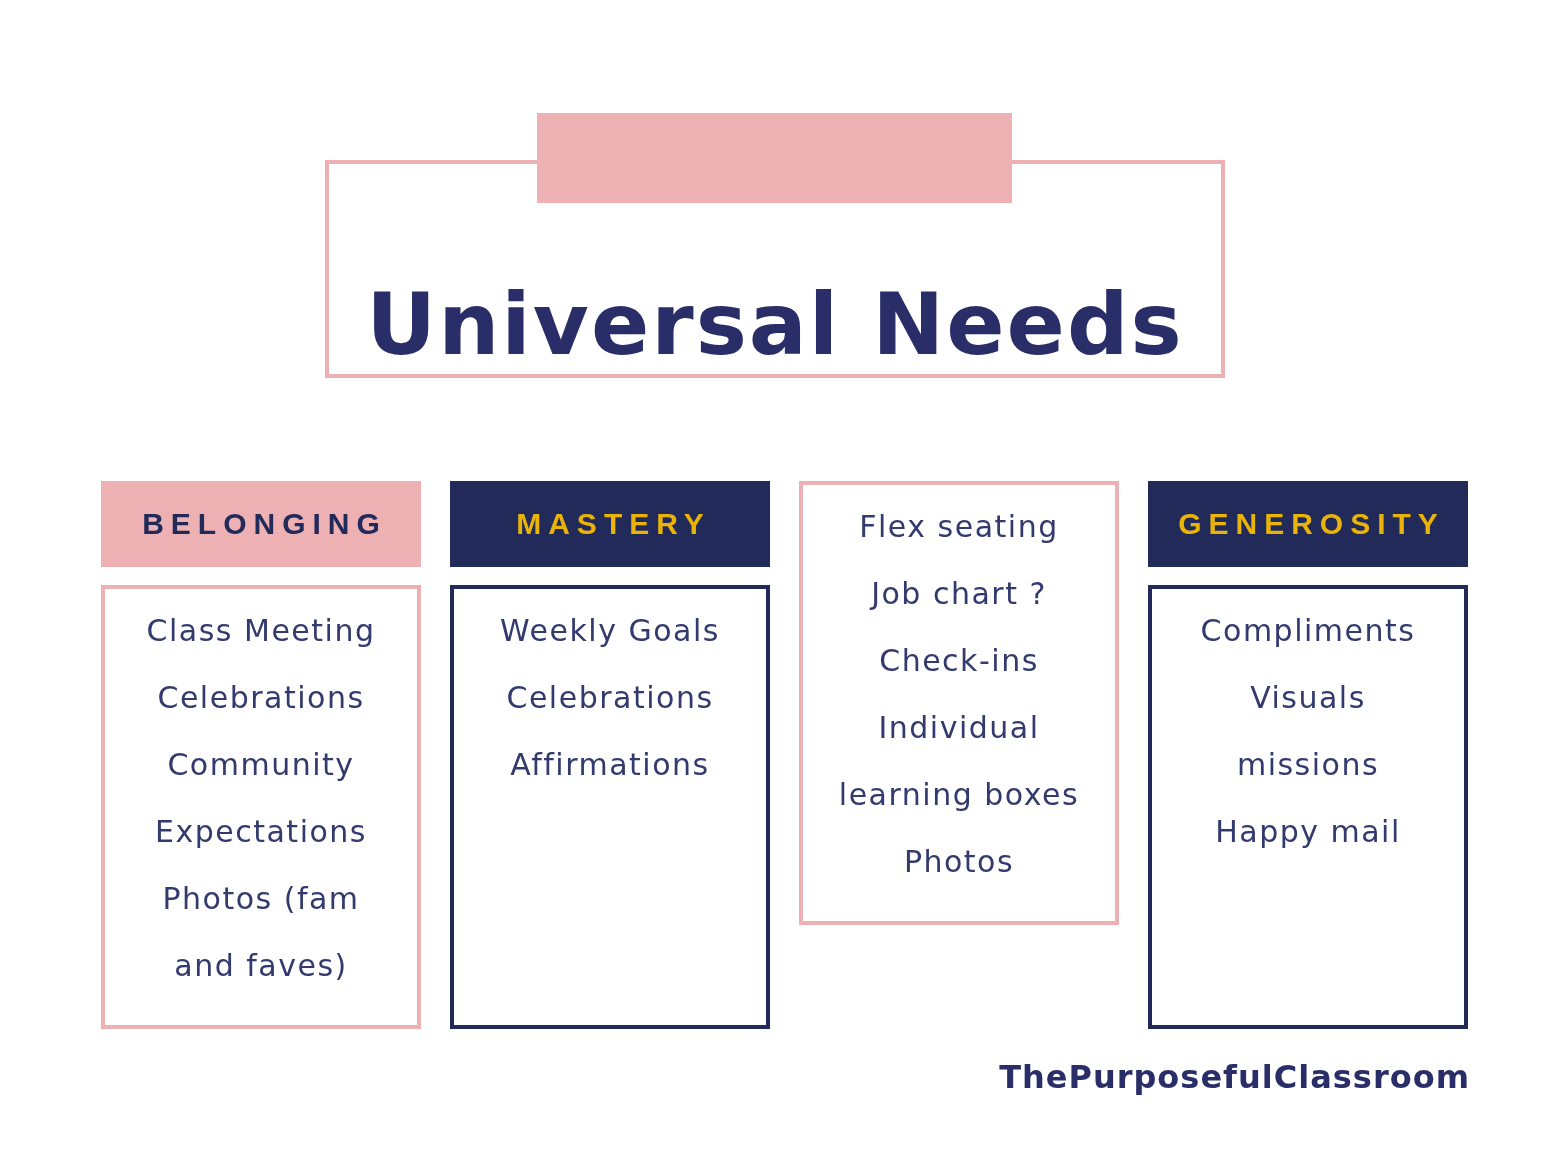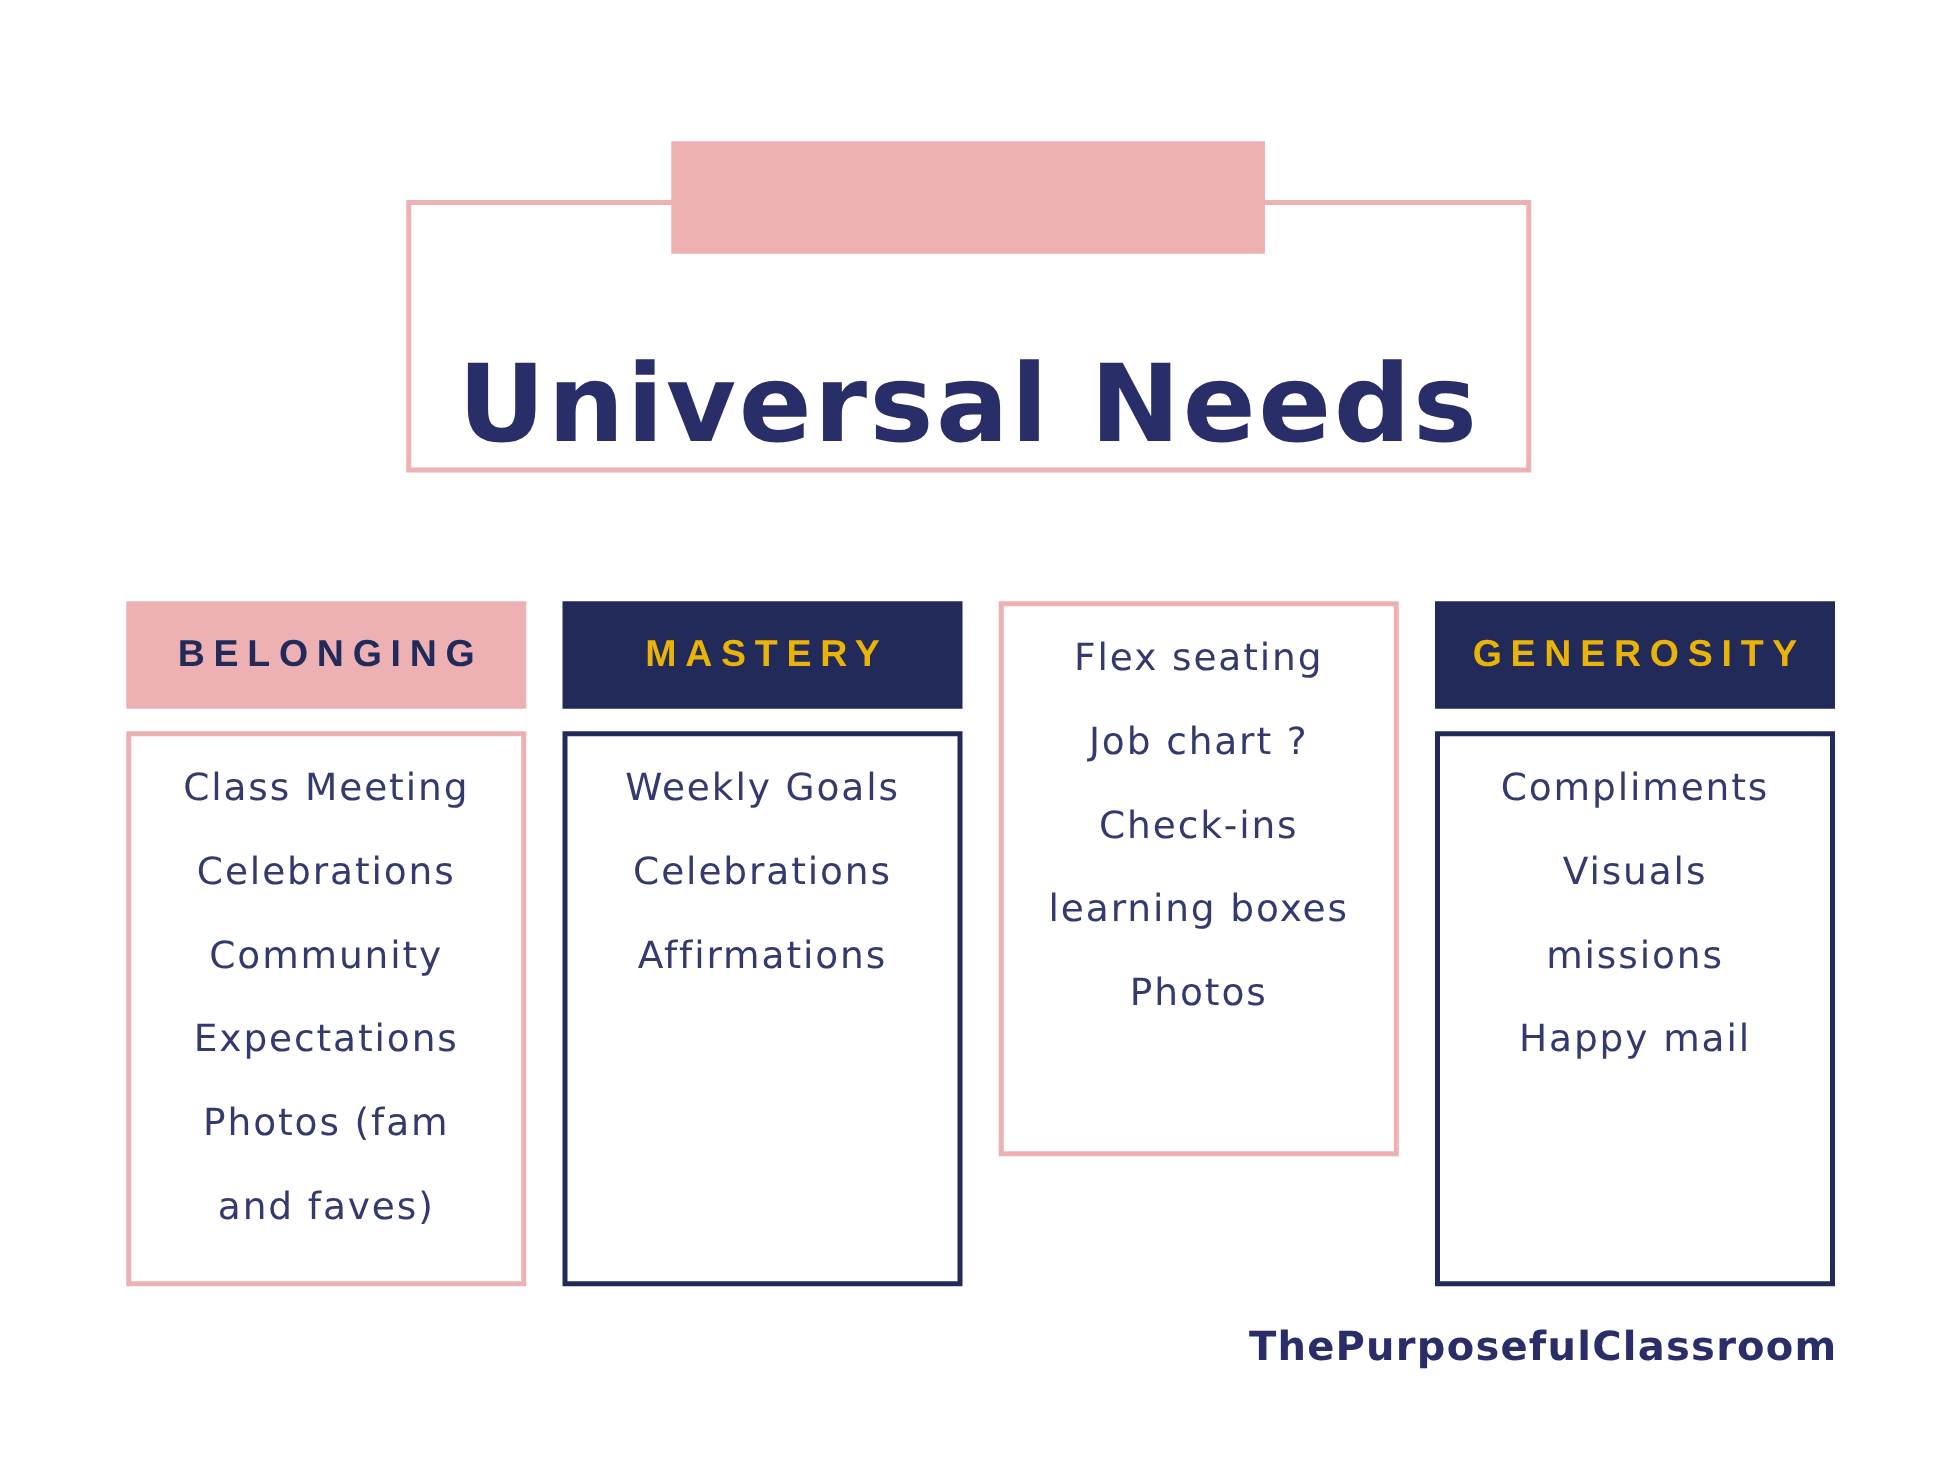--- a/index.html
+++ b/index.html
@@ -145,20 +145,21 @@
           <div class="list-item">Celebrations</div>
           <div class="list-item">Affirmations</div>
         </div>
     </div>
       <div class="column pink">
       <div class="col-box">
 
       <div class="list-item">Flex seating</div>
           <div class="list-item">Job chart ?</div>
           <div class="list-item">Check-ins</div>
+          <div class="list-item">Individual</div>
           <div class="list-item">learning boxes</div>
           <div class="list-item">Photos</div>
         </div>
     </div>
       <div class="column navy">
       <div class="col-header">
         <span>GENEROSITY</span>
       </div>
       <div class="col-box">
 

